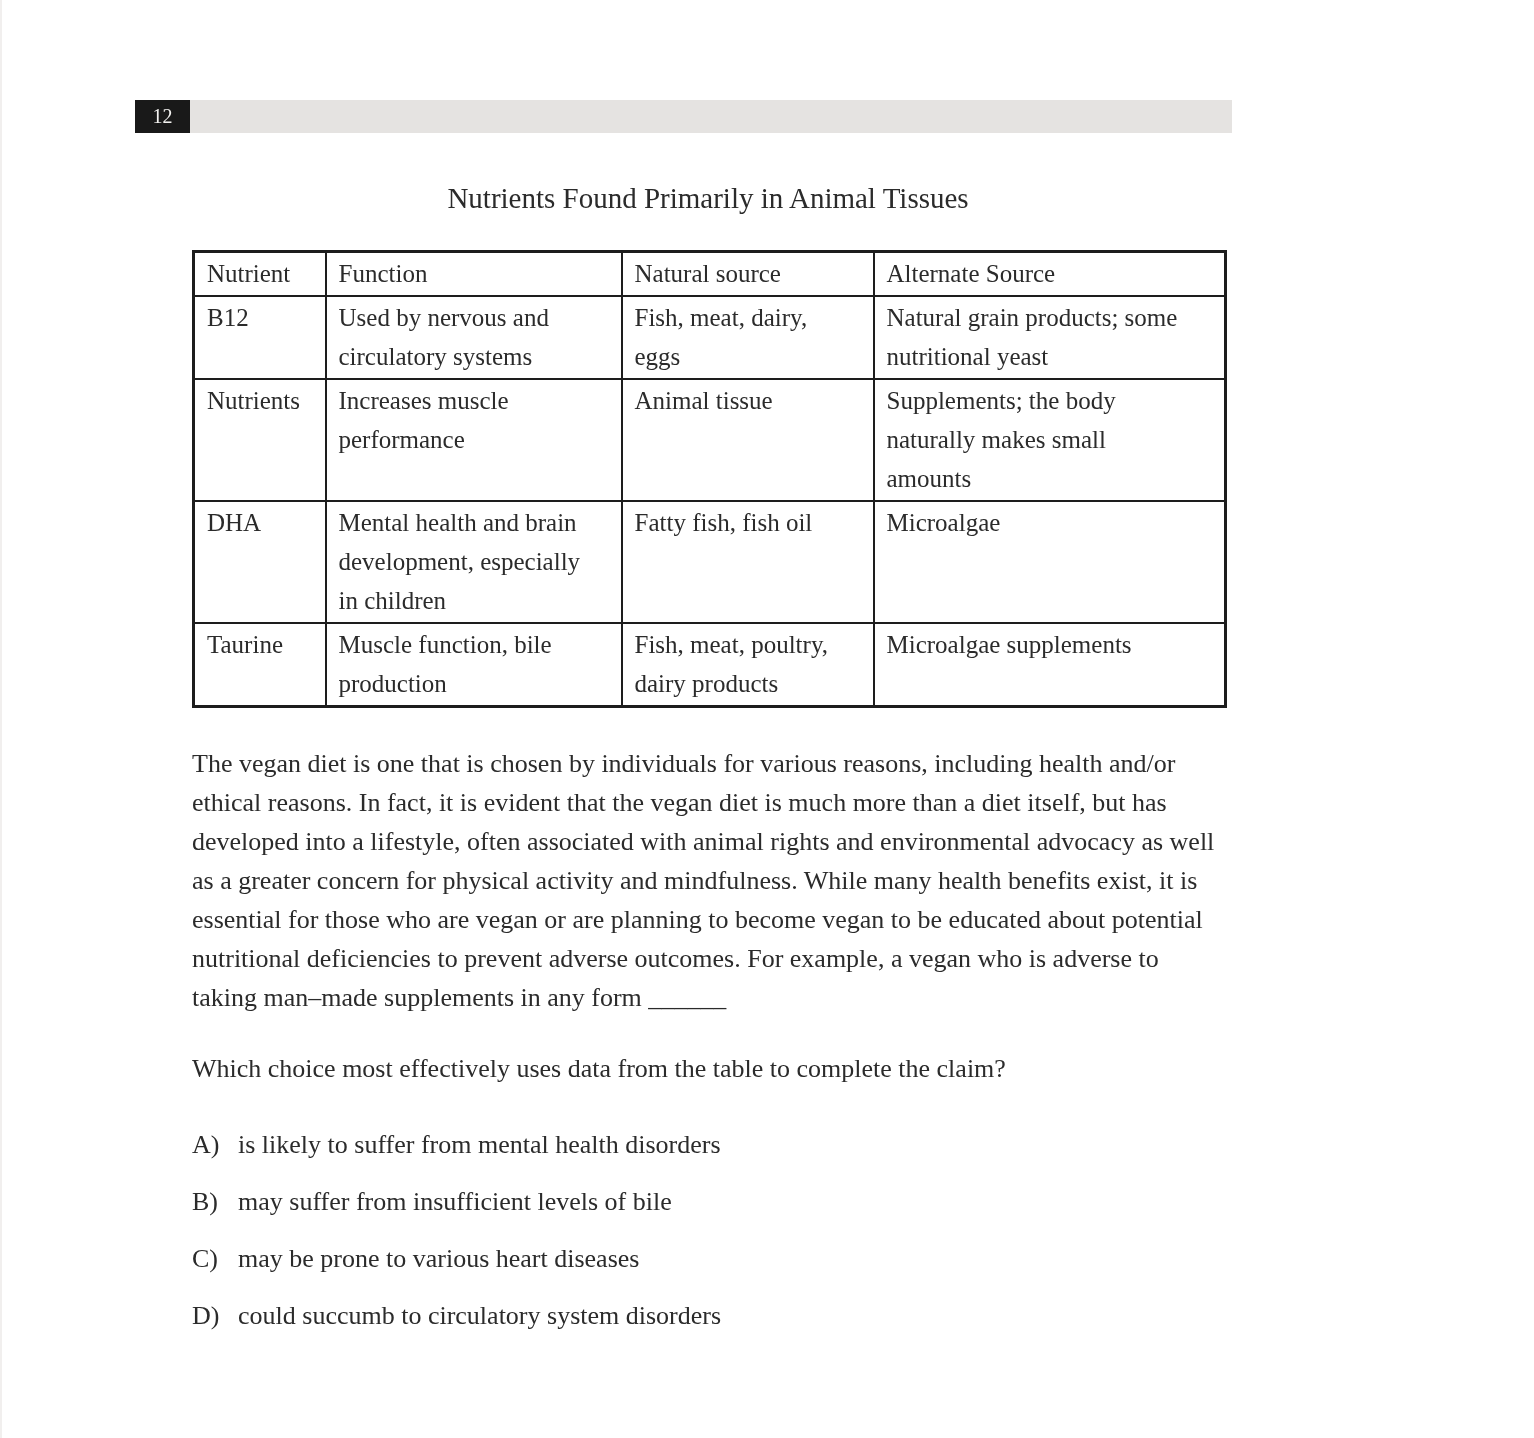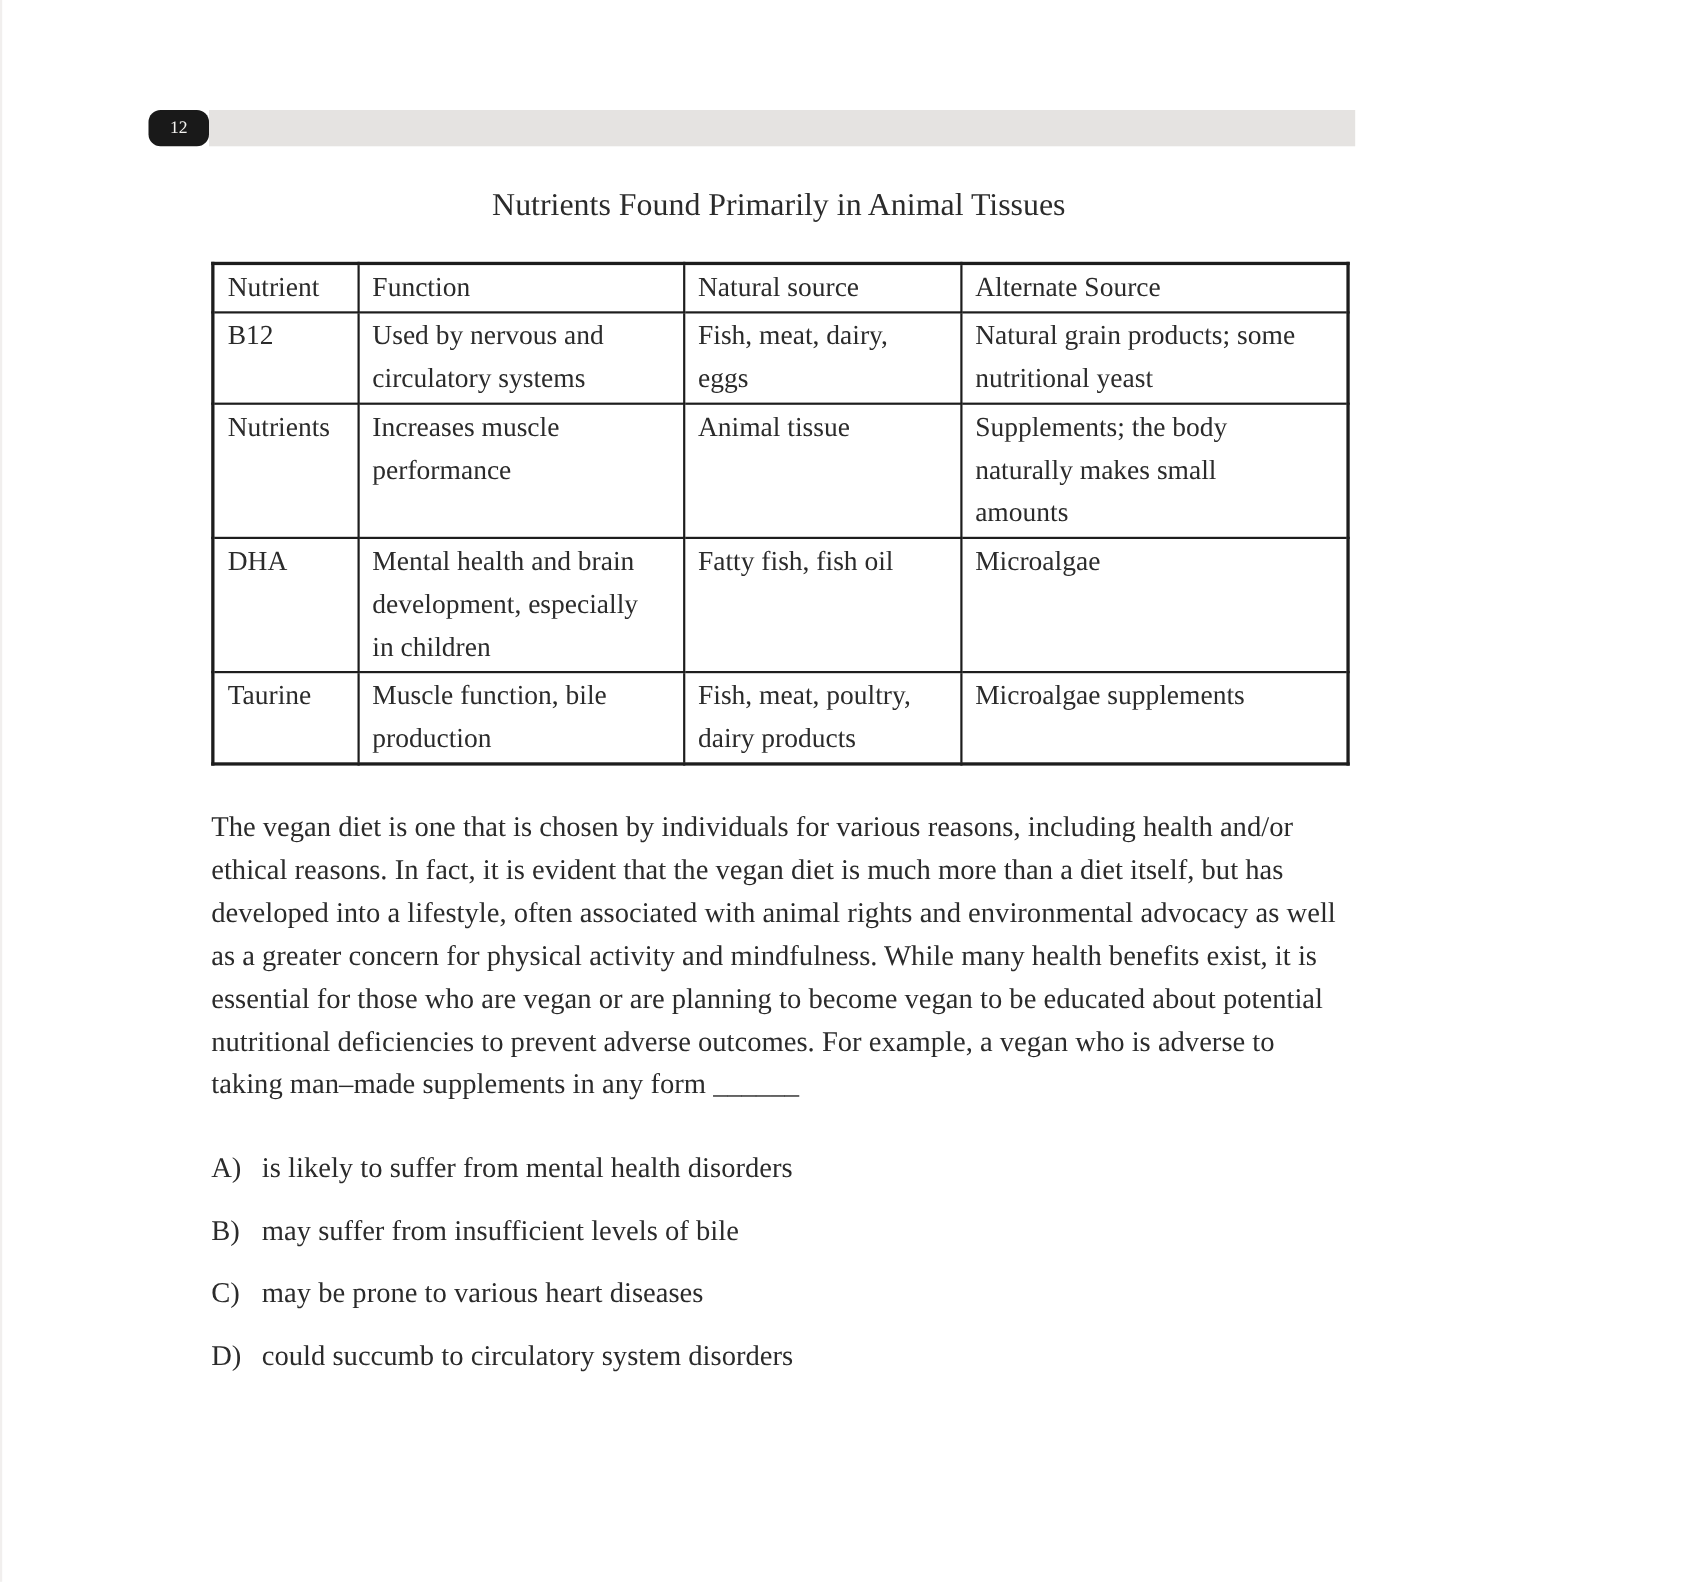--- a/index.html
+++ b/index.html
@@ -24,35 +24,34 @@
     left: 133px;
     width: 1097px;
     height: 33px;
     display: flex;
   }
   .qnum-box {
     width: 55px;
     height: 33px;
     background: #191919;
     color: #f3f2f0;
-    font-size: 16px;
+    font-size: 20px;
     display: flex;
     align-items: center;
     justify-content: center;
-    border-radius: 11px;
   }
   .qnum-strip {
     flex: 1;
     background: #e5e3e1;
   }
 
   
   .content {
     position: absolute;
-    top: 0;
+    top: 12px;
     left: 190px;
     width: 1032px;
   }
 
   .table-title {
     margin: 168px 0 0 0;
     text-align: center;
     font-size: 29px;
     font-weight: 400;
     line-height: 36px;
@@ -159,20 +158,21 @@
         <td>Taurine</td>
         <td>Muscle function, bile production</td>
         <td>Fish, meat, poultry, dairy products</td>
         <td>Microalgae supplements</td>
       </tr>
     </tbody>
   </table>
 
   <p class="passage">The vegan diet is one that is chosen by individuals for various reasons, including health and/or ethical reasons. In fact, it is evident that the vegan diet is much more than a diet itself, but has developed into a lifestyle, often associated with animal rights and environmental advocacy as well as a greater concern for physical activity and mindfulness. While many health benefits exist, it is essential for those who are vegan or are planning to become vegan to be educated about potential nutritional deficiencies to prevent adverse outcomes. For example, a vegan who is adverse to taking man–made supplements in any form ______</p>
 
+  <p class="question">Which choice most effectively uses data from the table to complete the claim?</p>
 
   <div class="choices">
     <div class="choice">
       <span class="choice-letter">A)</span>
       <span class="choice-text">is likely to suffer from mental health disorders</span>
     </div>
     <div class="choice">
       <span class="choice-letter">B)</span>
       <span class="choice-text">may suffer from insufficient levels of bile</span>
     </div>

